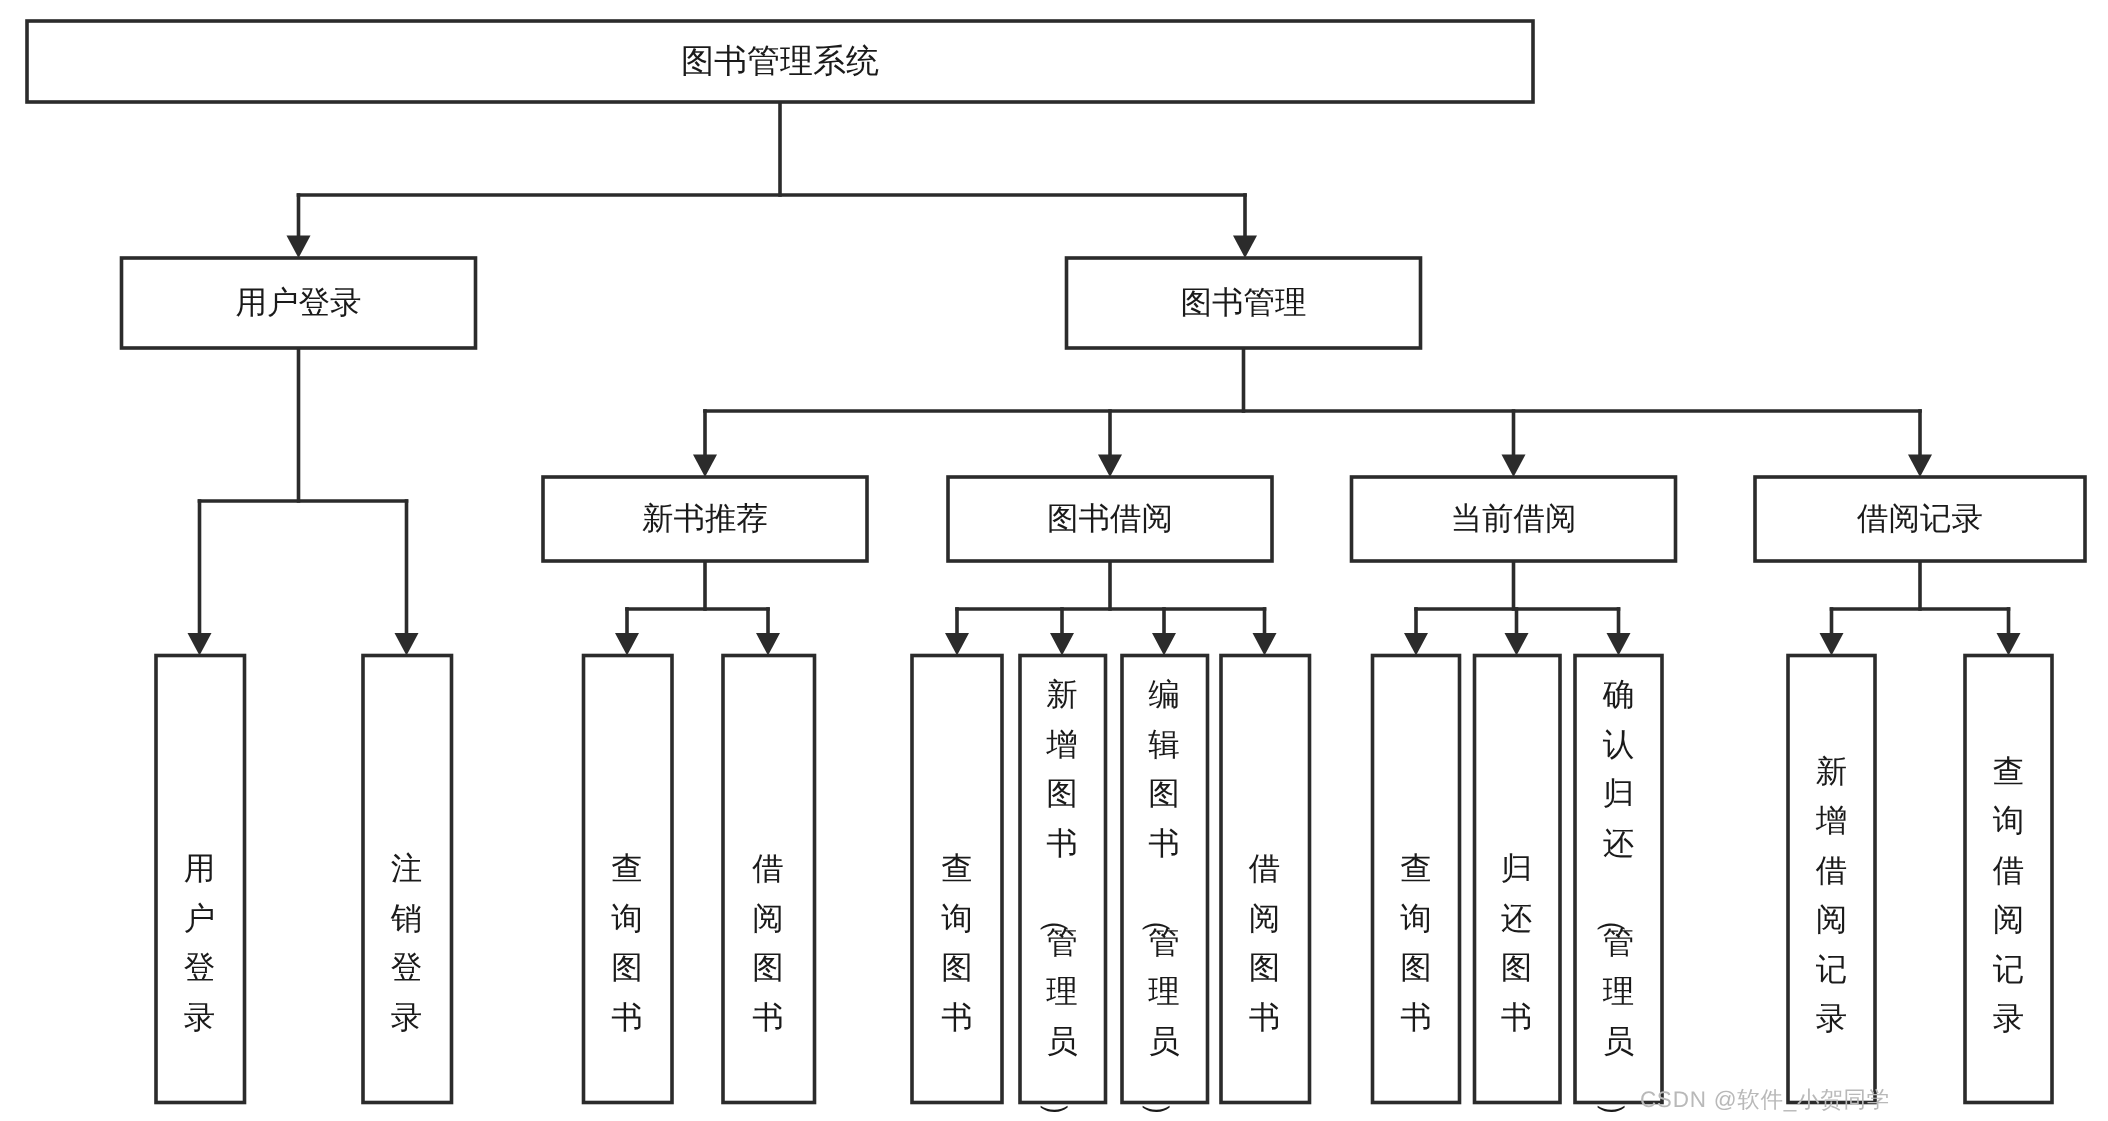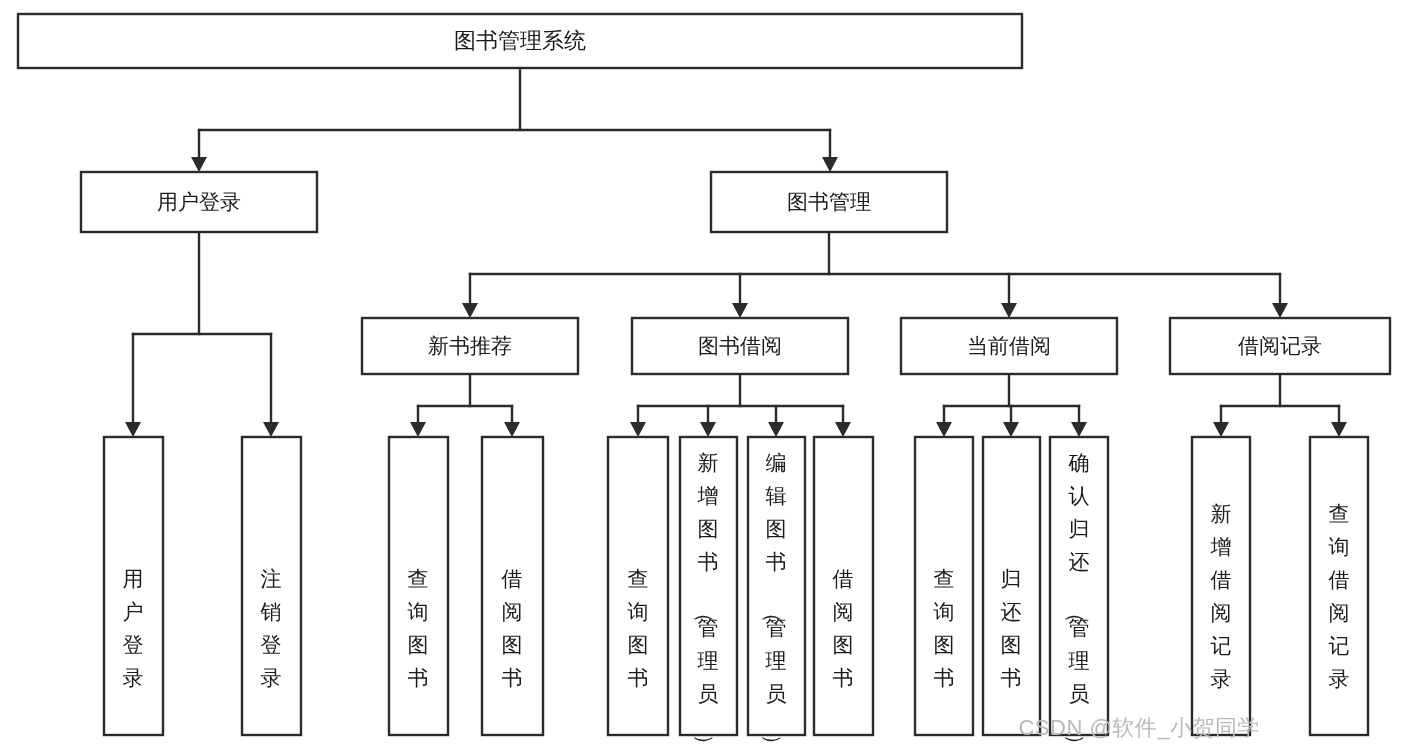--- a/index.html
+++ b/index.html
@@ -56,21 +56,21 @@
     fill: #1a1a1a;
     font-family: "Liberation Sans", "DejaVu Sans", sans-serif;
     font-size: 21px;
     text-anchor: middle;
   }
   .watermark {
     position: absolute;
     right: 6px;
     bottom: 4px;
     color: #b9b9b9;
-    font-size: 22px;
+    font-size: 15px;
     font-family: "Liberation Sans", "DejaVu Sans", sans-serif;
     letter-spacing: 0.5px;
     white-space: nowrap;
     pointer-events: none;
   }
 </style>
 </head>
 <body>
 
 <div id="diagram-root">

